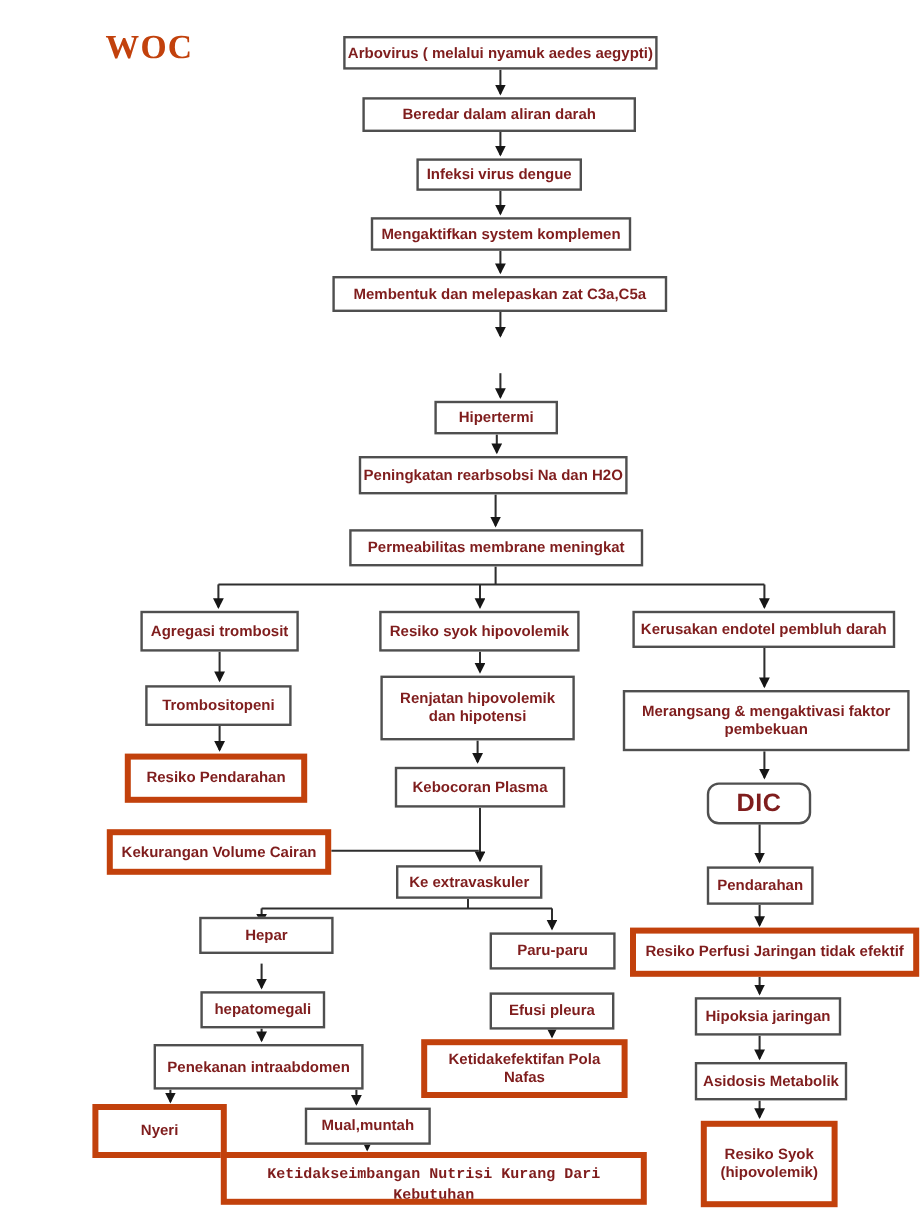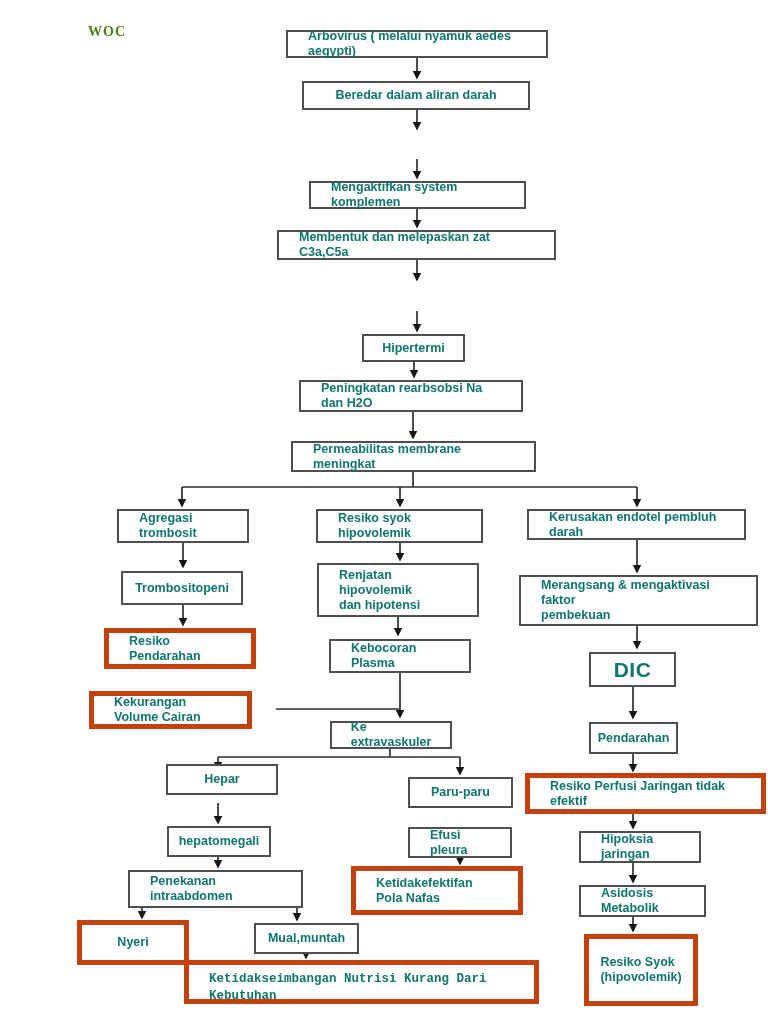--- a/index.html
+++ b/index.html
@@ -8,44 +8,44 @@
     width:768px;height:1024px;
     background:#ffffff;
     font-family:"Liberation Sans", sans-serif;
     overflow:hidden;
   }
   #connectors{position:absolute;left:0;top:0;width:768px;height:1024px;}
   .box{
     position:absolute;
     box-sizing:border-box;
     display:flex;align-items:center;justify-content:center;
-    text-align:left;
+    text-align:center;
     border:2px solid #4f4f4f;
     background:#ffffff;
-    color:#0f766e;
+    color:#7f1d1d;
     font-weight:700;
     font-size:12.5px;
     line-height:15px;
-    padding:1px 20px;
+    padding:1px 0;
     white-space:pre-line;
     z-index:2;
   }
   .thick{border:5px solid #c2410c;}
-  .big{font-size:21px;letter-spacing:.5px;}
+  .big{font-size:21px;letter-spacing:.5px;border-radius:10px;}
   .clip2{
     align-items:flex-start;
     overflow:hidden;
     padding-top:6px;
     line-height:17px;
     font-family:Liberation Mono, monospace;
   }
   #woc-title{
     position:absolute;left:88px;top:24px;
     font-family:"Liberation Serif", serif;
-    font-weight:700;font-size:14px;color:#4d7c0f;
+    font-weight:700;font-size:28px;color:#c2410c;
     letter-spacing:1px;z-index:2;
   }
 </style>
 </head>
 <body>
 
 <div id="page">
 
   <div id="woc-title">WOC</div>
 
@@ -96,33 +96,34 @@
       <line x1="633" y1="687" x2="633" y2="718" marker-end="url(#ah)"></line>
       <line x1="633" y1="754" x2="633" y2="771" marker-end="url(#ah)"></line>
       <line x1="633" y1="814" x2="633" y2="828" marker-end="url(#ah)"></line>
       <line x1="633" y1="863" x2="633" y2="882" marker-end="url(#ah)"></line>
       <line x1="633" y1="917" x2="633" y2="931" marker-end="url(#ah)"></line>
     </g>
   </svg>
 
   <div class="box" style="left:286px;top:30px;width:262px;height:28px">Arbovirus ( melalui nyamuk aedes aegypti)</div>
   <div class="box" style="left:302px;top:81px;width:228px;height:29px">Beredar dalam aliran darah</div>
+  <div class="box" style="left:347px;top:132px;width:138px;height:27px">Infeksi virus dengue</div>
   <div class="box" style="left:309px;top:181px;width:217px;height:28px">Mengaktifkan system komplemen</div>
   <div class="box" style="left:277px;top:230px;width:279px;height:30px">Membentuk dan melepaskan zat C3a,C5a</div>
   <div class="box" style="left:362px;top:334px;width:103px;height:28px">Hipertermi</div>
   <div class="box" style="left:299px;top:380px;width:224px;height:32px">Peningkatan rearbsobsi Na dan H2O</div>
   <div class="box" style="left:291px;top:441px;width:245px;height:31px">Permeabilitas membrane meningkat</div>
 
   <div class="box" style="left:117px;top:509px;width:132px;height:34px">Agregasi trombosit</div>
   <div class="box" style="left:316px;top:509px;width:167px;height:34px">Resiko syok hipovolemik</div>
   <div class="box" style="left:527px;top:509px;width:219px;height:31px">Kerusakan endotel pembluh darah</div>
 
   <div class="box" style="left:121px;top:571px;width:122px;height:34px">Trombositopeni</div>
   <div class="box thick" style="left:104px;top:628px;width:152px;height:41px">Resiko Pendarahan</div>
-  <div class="box thick" style="left:89px;top:691px;width:163px;height:38px">Kekurangan Volume Cairan</div>
+  <div class="box thick" style="left:89px;top:691px;width:187px;height:38px">Kekurangan Volume Cairan</div>
 
   <div class="box" style="left:329px;top:639px;width:142px;height:34px">Kebocoran Plasma</div>
   <div class="box" style="left:317px;top:563px;width:162px;height:54px">Renjatan hipovolemik
 dan hipotensi</div>
   <div class="box" style="left:330px;top:721px;width:122px;height:28px">Ke extravaskuler</div>
   <div class="box" style="left:166px;top:764px;width:112px;height:31px">Hepar</div>
   <div class="box" style="left:408px;top:777px;width:105px;height:31px">Paru-paru</div>
   <div class="box" style="left:167px;top:826px;width:104px;height:31px">hepatomegali</div>
   <div class="box" style="left:408px;top:827px;width:104px;height:31px">Efusi pleura</div>
   <div class="box" style="left:128px;top:870px;width:175px;height:38px">Penekanan intraabdomen</div>

